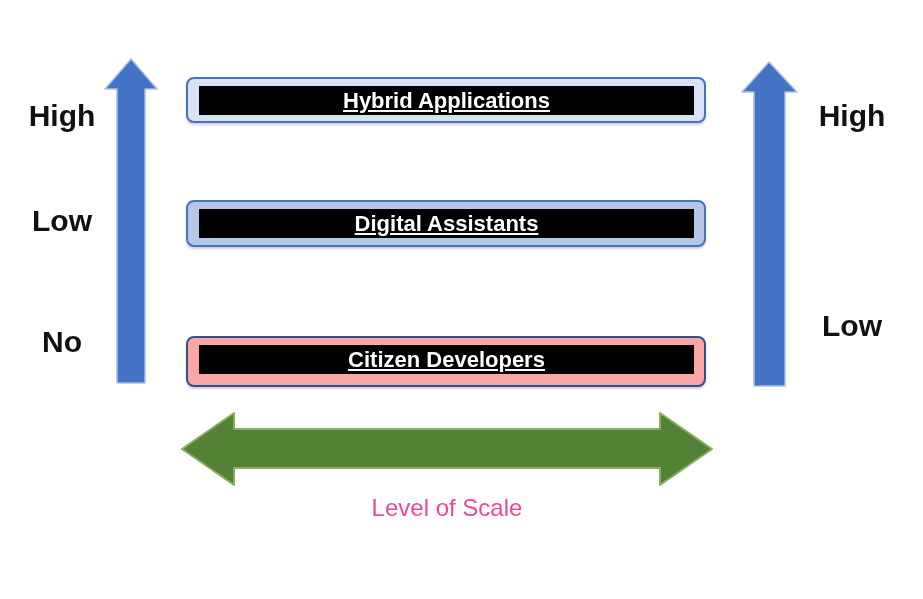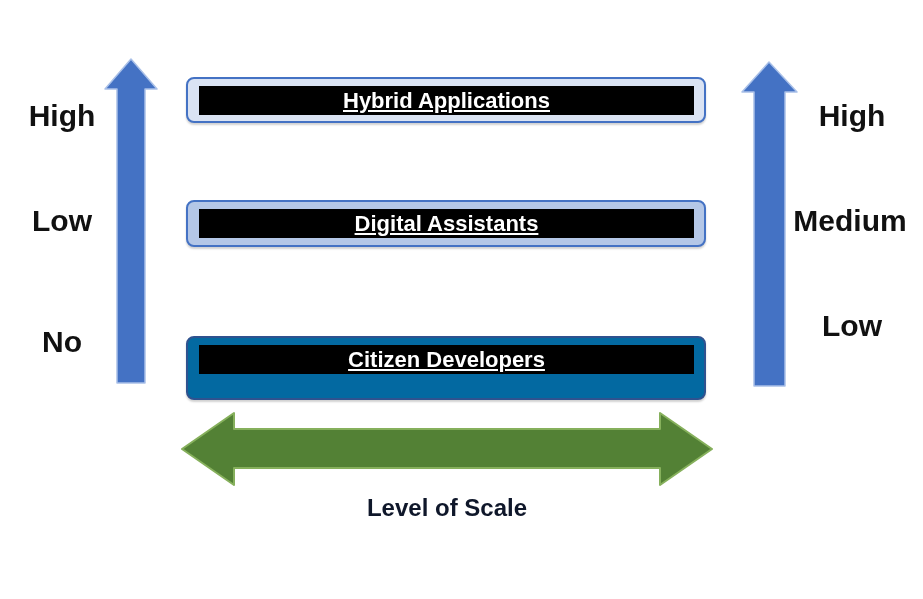--- a/index.html
+++ b/index.html
@@ -25,21 +25,21 @@
   .bar-outer {
     position: absolute;
     left: 186px;
     width: 520px;
     box-sizing: border-box;
     border-radius: 8px;
     box-shadow: 0 2px 2px rgba(0,0,0,0.18);
   }
   .bar-outer.hybrid  { top: 77px;  height: 46px; background: #dae3f3; border: 2px solid #4472c4; }
   .bar-outer.digital { top: 200px; height: 47px; background: #b4c7e7; border: 2px solid #4472c4; }
-  .bar-outer.citizen { top: 336px; height: 64px; background: #0369a1; border: 2px solid #2f528f; }
+  .bar-outer.citizen { top: 336px; height: 51px; background: #fca5a5; border: 2px solid #2f528f; }
 
   .bar-inner {
     position: absolute;
     left: 11px; top: 7px;
     width: 495px; height: 29px;
     background: #000000;
     display: flex;
     align-items: center;
     justify-content: center;
   }
@@ -48,43 +48,42 @@
     font-weight: bold;
     font-size: 22px;
     text-decoration: underline;
     white-space: nowrap;
     line-height: 29px;
   }
 
   .bottom-title {
     position: absolute;
     transform: translate(-50%, -50%);
-    font-weight: bold;
+    font-weight: normal;
     font-size: 24px;
-    color: #0f172a;
+    color: #ec4899;
     white-space: nowrap;
   }
 </style>
 </head>
 <body>
 
 <div class="stage">
 
   <svg class="arrow-layer" width="923" height="599" viewBox="0 0 923 599">
     <polygon points="131,59 157,89 145,89 145,383 117,383 117,89 105,89" stroke="#a9c0e8" stroke-width="1.5" stroke-linejoin="round" fill="#4472c4"></polygon>
     <polygon points="769,62 797,92 785,92 785,386 754,386 754,92 742,92" stroke="#a9c0e8" stroke-width="1.5" stroke-linejoin="round" fill="#4472c4"></polygon>
     <polygon points="182,449 234,413 234,429 660,429 660,413 712,449 660,485 660,468 234,468 234,485" stroke="#86b05c" stroke-width="2" stroke-linejoin="round" fill="#538135"></polygon>
   </svg>
 
   <div class="axis-label" style="left:62px; top:116px;">High</div>
   <div class="axis-label" style="left:62px; top:221px;">Low</div>
   <div class="axis-label" style="left:62px; top:342px;">No</div>
 
   <div class="axis-label" style="left:852px; top:116px;">High</div>
-  <div class="axis-label" style="left:850px; top:221px;">Medium</div>
   <div class="axis-label" style="left:852px; top:326px;">Low</div>
 
   <div class="bar-outer hybrid">
     <div class="bar-inner">
       <span class="bar-label">Hybrid Applications</span>
     </div>
   </div>
 
   <div class="bar-outer digital">
     <div class="bar-inner">

